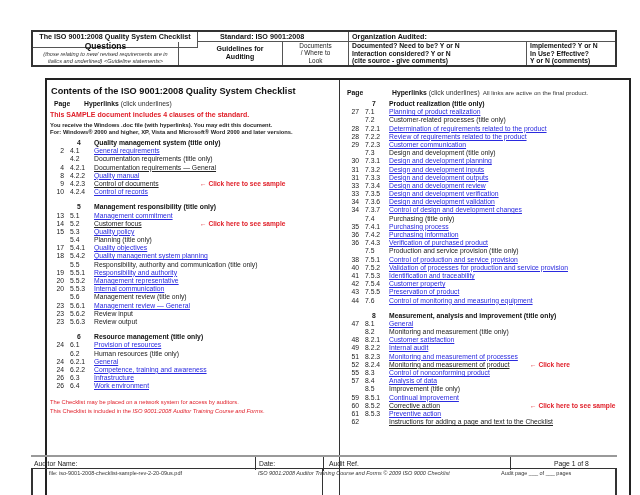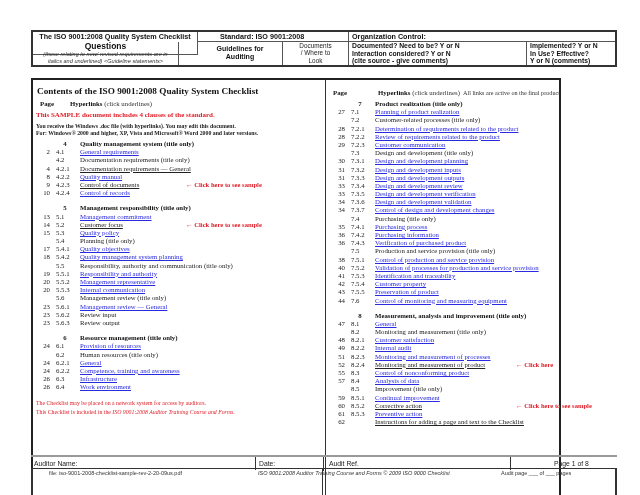--- a/index.html
+++ b/index.html
@@ -3,33 +3,33 @@
 <meta charset="utf-8">
 <style>
   * { box-sizing: border-box; margin: 0; padding: 0; }
   html, body { width: 640px; height: 495px; background: #ffffff; overflow: hidden; }
   body { position: relative; font-family: "Liberation Sans", sans-serif; color: #111; }
 
   
   .hdr { position: absolute; left: 31px; top: 30px; width: 586px; height: 37px; border: 2px solid #333; }
   .hdr .cell { position: absolute; border-color: #555; border-style: solid; border-width: 0; }
   .hdr .t { font-size: 7.2px; font-weight: bold; white-space: nowrap; }
-  .c1a { left: 0; top: 0; width: 165px; height: 23px; border-right-width: 1px !important; border-bottom-width: 1px !important; text-align: center; line-height: 9px; }
+  .c1a { left: 0; top: 0; width: 165px; height: 16px; border-right-width: 1px !important; border-bottom-width: 1px !important; text-align: center; line-height: 9px; }
   .c1b { left: 0; top: 10px; width: 146px; height: 23px; border-right-width: 1px !important; text-align: center; }
   .c1b .q { font-size: 8.5px; font-weight: bold; line-height: 9px; }
   .c1b .i { font-size: 5.6px; font-style: italic; color: #333; line-height: 7px; }
   .c2a { left: 165px; top: 0; width: 151px; height: 10px; border-bottom-width: 1px !important; border-right-width: 1px !important; line-height: 9px; padding-left: 22px; }
   .c2b { left: 165px; top: 10px; width: 85px; height: 23px; border-right-width: 1px !important; text-align: center; font-size: 7px; font-weight: bold; line-height: 8px; padding-top: 3px; }
   .c2c { left: 250px; top: 10px; width: 66px; height: 23px; border-right-width: 1px !important; text-align: center; font-size: 6.4px; line-height: 7.4px; color: #222; }
   .c3a { left: 316px; top: 0; width: 266px; height: 10px; border-bottom-width: 1px !important; line-height: 9px; padding-left: 3px; }
   .c3b { left: 316px; top: 10px; width: 178px; height: 23px; border-right-width: 1px !important; font-size: 6.8px; font-weight: bold; line-height: 7.6px; padding-left: 3px; }
   .c3c { left: 494px; top: 10px; width: 88px; height: 23px; font-size: 6.8px; font-weight: bold; line-height: 7.6px; padding-left: 3px; }
 
   
-  .frame { position: absolute; left: 31px; top: 78px; width: 530px; height: 417px; border: 2px solid #222; border-bottom: none; font-family: Liberation Serif, serif; }
+  .frame { position: absolute; left: 45px; top: 78px; width: 586px; height: 417px; border: 2px solid #222; border-bottom: none; }
   .divider { position: absolute; left: 292px; top: 0; width: 1px; height: 417px; background: #333; }
   .panel { position: absolute; top: 0; }
   .left { left: 3px; width: 285px; }
   .right { left: 298px; width: 285px; }
 
   .title { font-size: 9.2px; font-weight: bold; margin-top: 6px; margin-left: 1px; }
   .colh { font-size: 6.8px; margin-top: 4px; display: flex; }
   .colh .p { font-weight: bold; width: 34px; padding-left: 4px; }
   .colh .h b { font-weight: bold; }
   .colh .h span { color: #333; font-weight: normal; }
@@ -72,21 +72,21 @@
   <div class="cell c2a t">Standard:  ISO 9001:2008</div>
   <div class="cell c2b">
     <div>Guidelines for</div>
     <div>Auditing</div>
   </div>
   <div class="cell c2c">
     <div>Documents</div>
     <div>/ Where to</div>
     <div>Look</div>
   </div>
-  <div class="cell c3a t">Organization Control:</div>
+  <div class="cell c3a t">Organization Audited:</div>
   <div class="cell c3b">
     <div>Documented? Need to be?  Y or N</div>
     <div>Interaction considered? Y or N</div>
     <div>(cite source - give comments)</div>
   </div>
   <div class="cell c3c">
     <div>Implemented? Y or N</div>
     <div>In Use?   Effective?</div>
     <div>Y or N  (comments)</div>
   </div>

